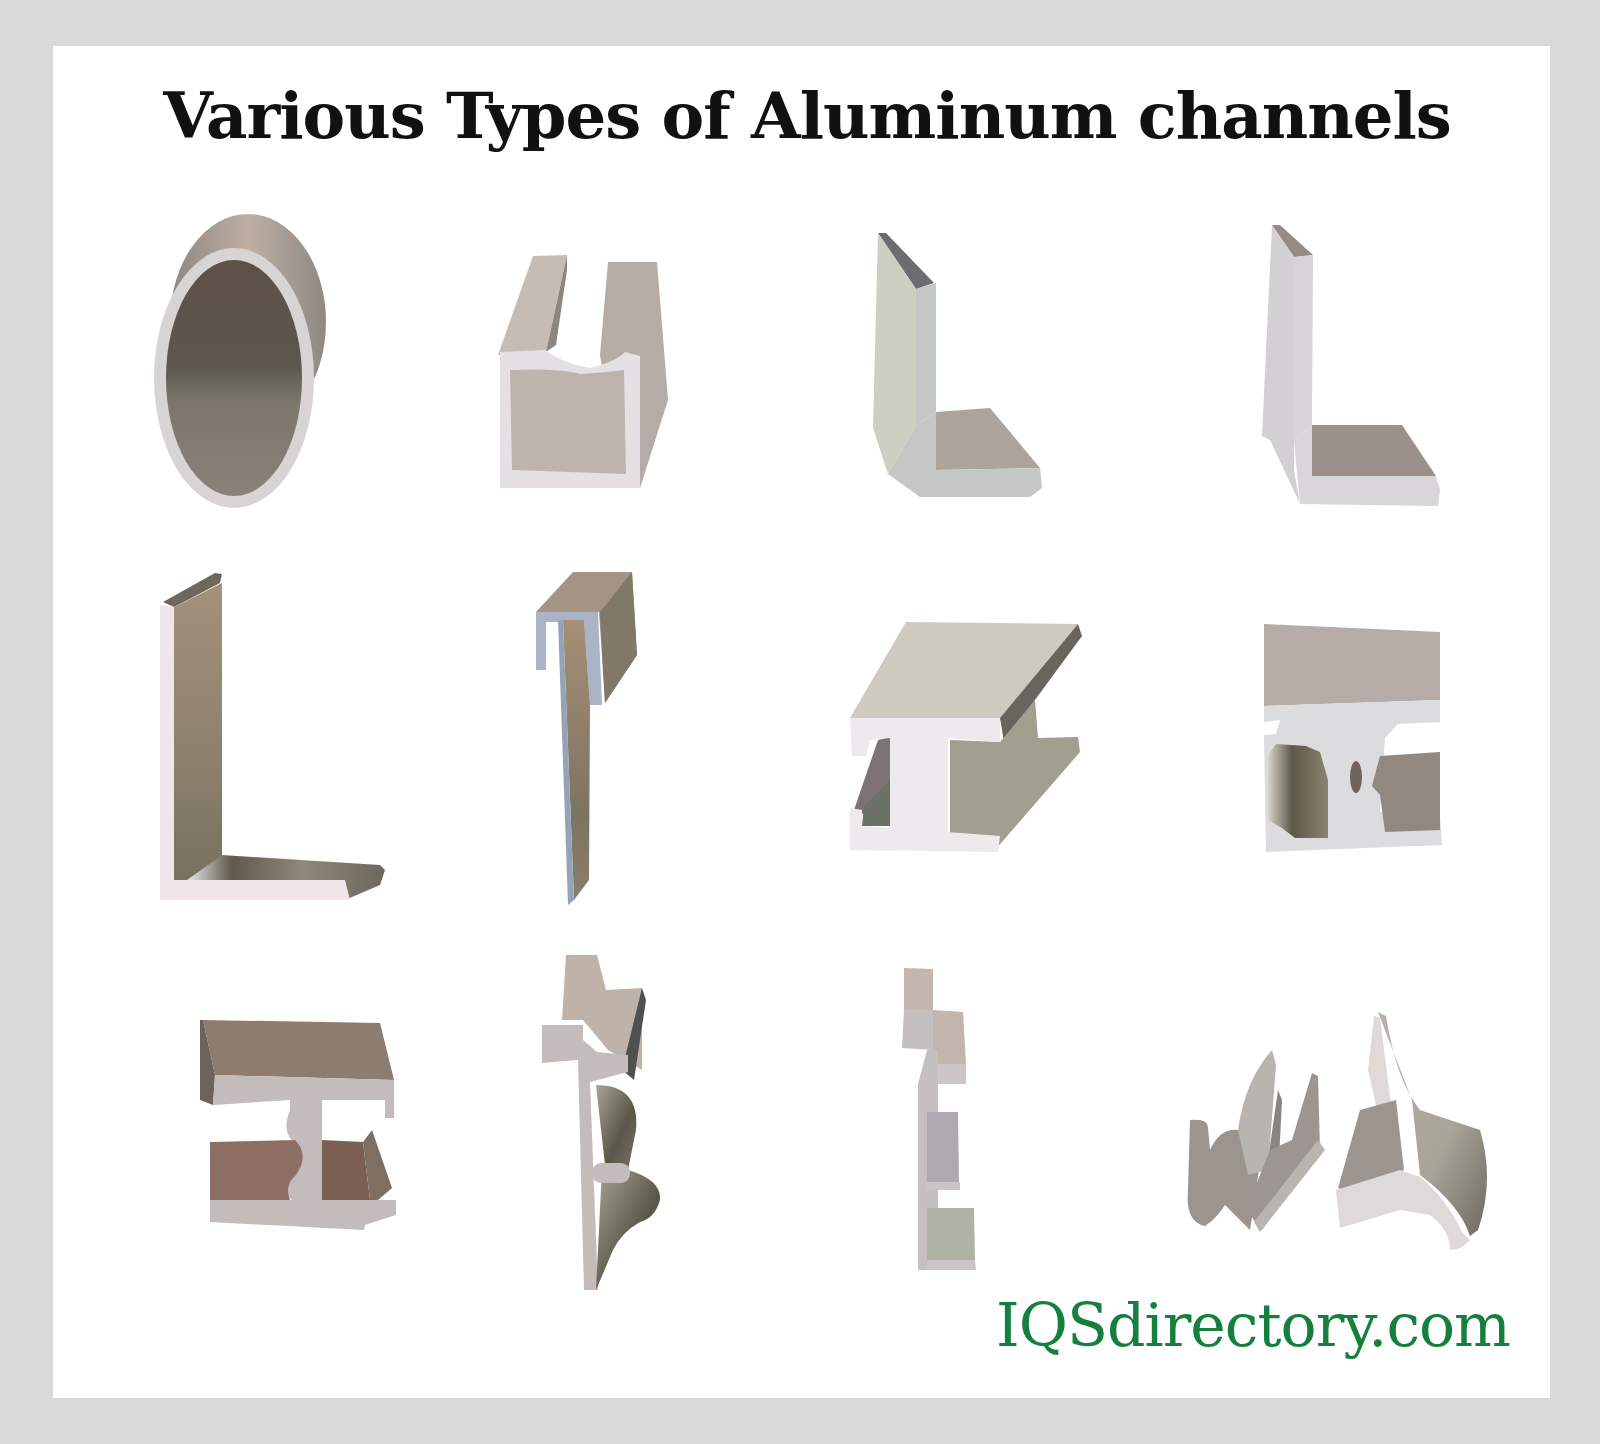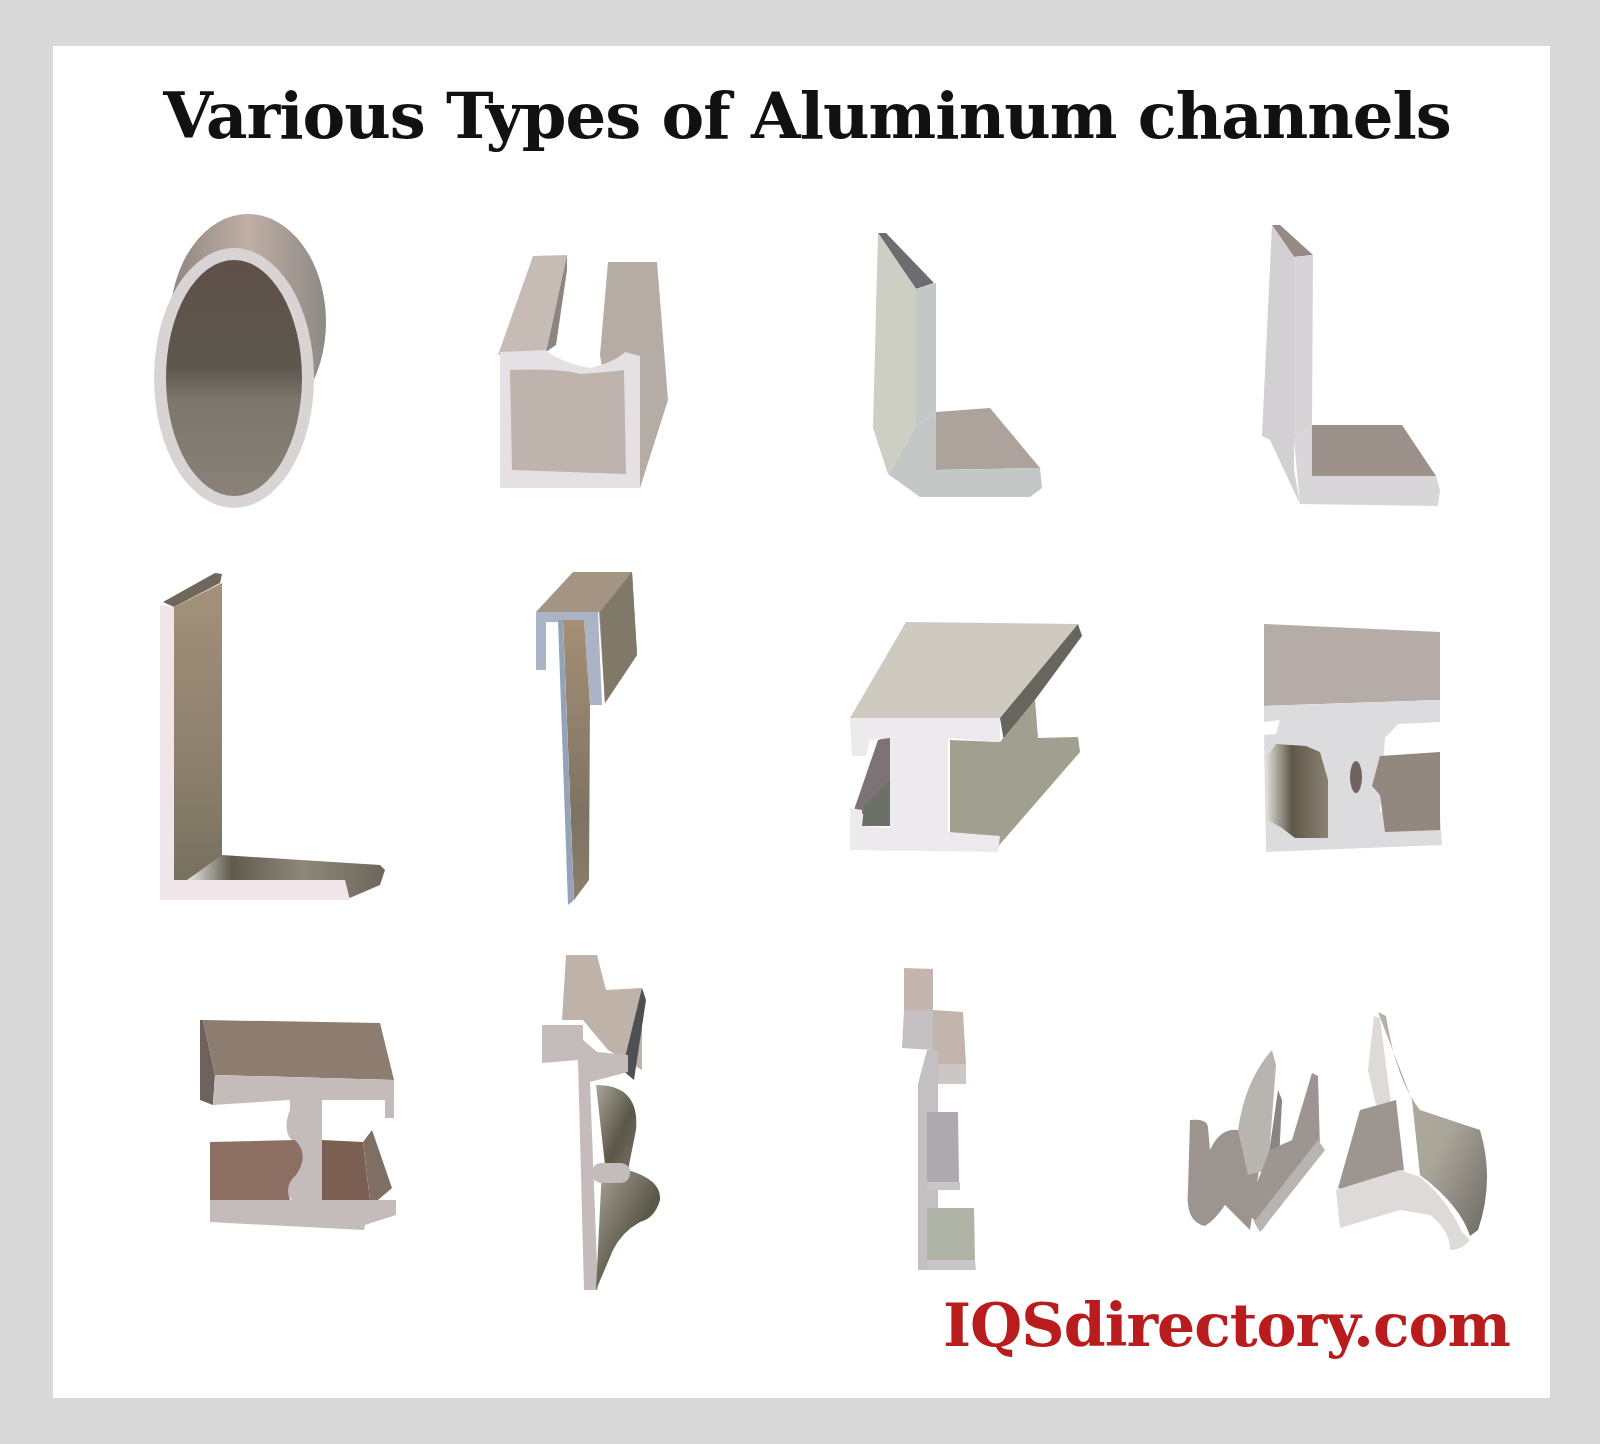--- a/index.html
+++ b/index.html
@@ -10,21 +10,21 @@
   .panel {
     position:absolute; left:53px; top:46px; width:1497px; height:1352px; background:#ffffff;
   }
   .title {
     position:absolute; left:0; top:78px; width:1654px; text-align:center;
     font-family:"DejaVu Serif", serif; font-weight:bold; font-size:64px; color:#111111;
     letter-spacing:-1px; margin-left:-20px;
   }
   .watermark {
     position:absolute; right:90px; top:1290px;
-    font-family:"DejaVu Serif", serif; font-weight:bold; font-size:60px; color:#b91c1c;
+    font-family:"DejaVu Serif", serif; font-weight:normal; font-size:60px; color:#15803d;
     letter-spacing:-1px;
   }
   svg.shapes { position:absolute; left:0; top:0; }
 </style>
 </head>
 <body>
 
 <div class="frame">
   <div class="panel"></div>
 </div>

